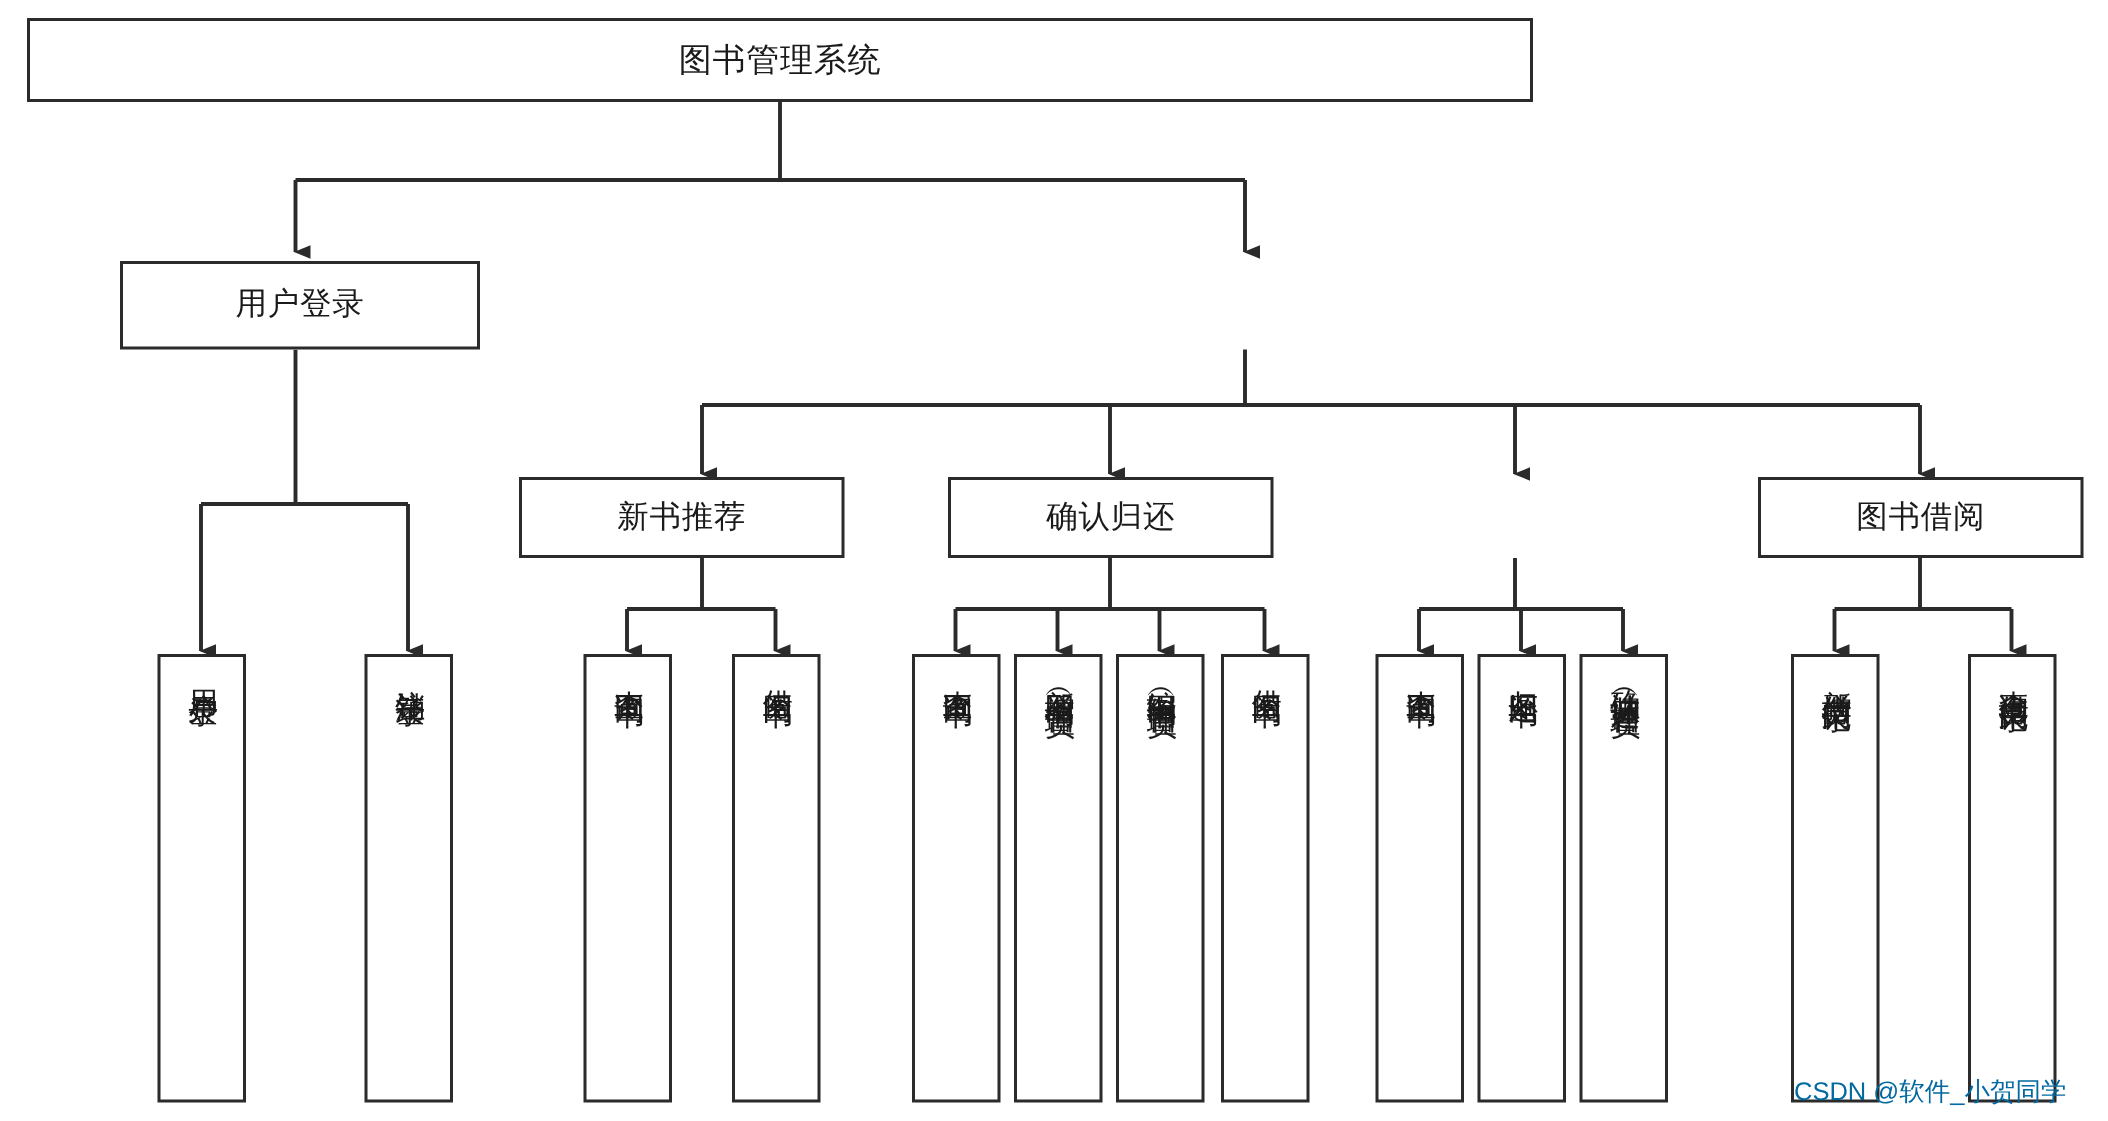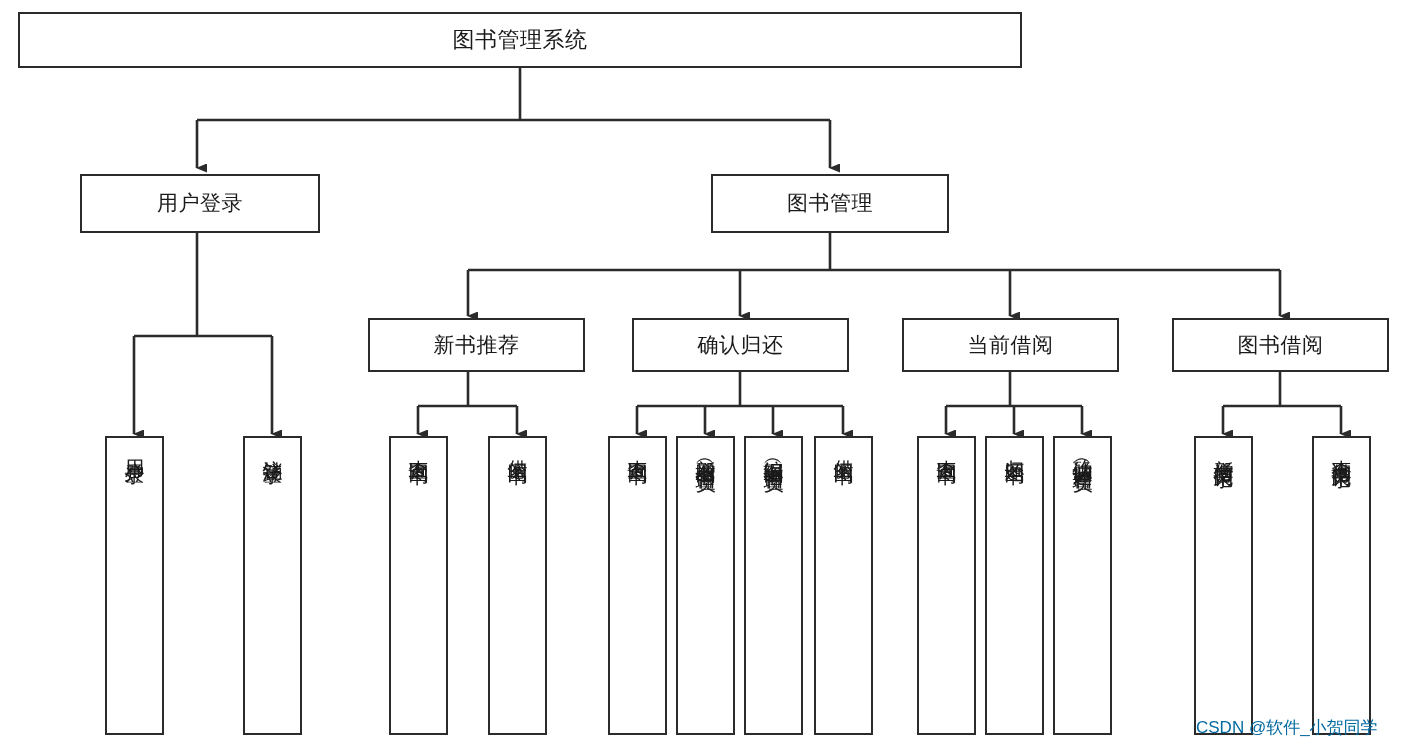--- a/index.html
+++ b/index.html
@@ -130,35 +130,29 @@
   </svg>
 
   <div class="node horiz root" style="left:18px; top:12px; width:1004px; height:56px;">
     <span class="node-label">图书管理系统</span>
   </div>
 
   <div class="node horiz" style="left:80px; top:174px; width:240px; height:59px;">
     <span class="node-label">用户登录</span>
   </div>
 
-  <div class="node horiz" style="left:711px; top:174px; width:238px; height:59px;">
-    <span class="node-label">图书管理</span>
-  </div>
-
-  <div class="node horiz" style="left:368px; top:318px; width:217px; height:54px;">
+
+  <div class="node horiz" style="left:346px; top:318px; width:217px; height:54px;">
     <span class="node-label">新书推荐</span>
   </div>
 
   <div class="node horiz" style="left:632px; top:318px; width:217px; height:54px;">
     <span class="node-label">确认归还</span>
   </div>
 
-  <div class="node horiz" style="left:902px; top:318px; width:217px; height:54px;">
-    <span class="node-label">当前借阅</span>
-  </div>
 
   <div class="node horiz" style="left:1172px; top:318px; width:217px; height:54px;">
     <span class="node-label">图书借阅</span>
   </div>
 
   <div class="node vert" style="left:105px; top:436px; width:59px; height:299px;">
     <span class="node-label">用户登录</span>
   </div>
 
   <div class="node vert" style="left:243px; top:436px; width:59px; height:299px;">

